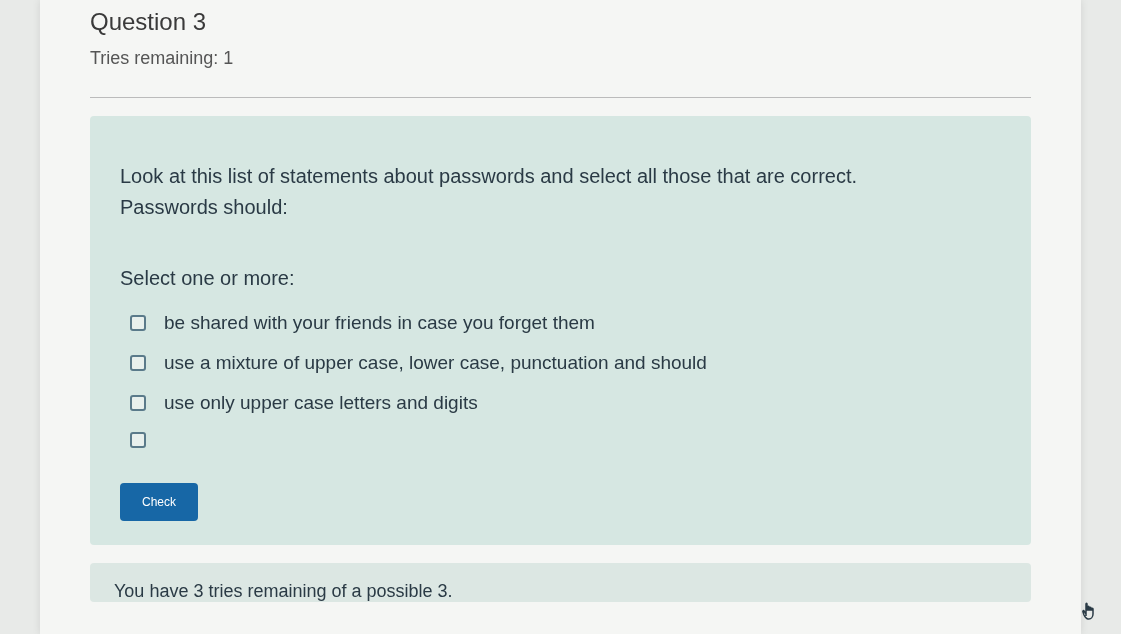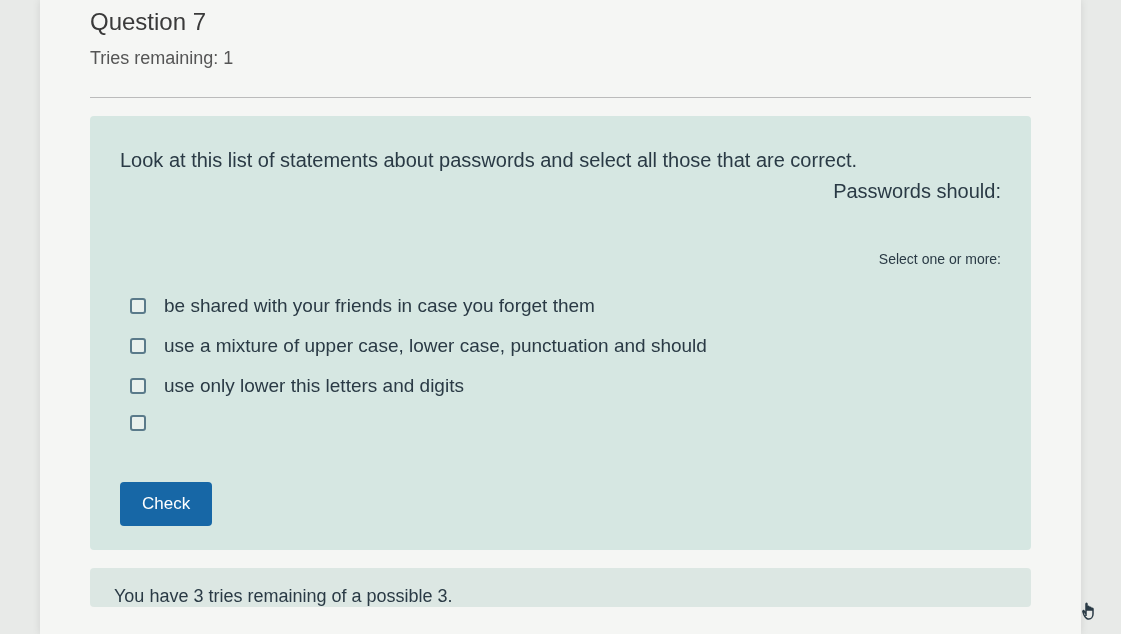--- a/index.html
+++ b/index.html
@@ -38,40 +38,38 @@
       margin-bottom: 28px;
     }
     .divider {
       border: none;
       border-top: 1px solid #bbb;
       margin-bottom: 18px;
     }
     .question-box {
       background: #d6e7e2;
       border-radius: 4px;
-      padding: 28px 30px 24px 30px;
+      padding: 44px 30px 24px 30px;
       color: #2a3a45;
     }
     .prompt-line {
       font-size: 20px;
       color: #2a3a45;
       line-height: 1.6;
     }
     .prompt-sub {
       font-size: 20px;
       color: #2a3a45;
       margin-top: 4px;
       margin-bottom: 48px;
-      text-align: right;
     }
     .select-instruction {
-      font-size: 14px;
+      font-size: 20px;
       color: #2a3a45;
-      margin-bottom: 28px;
-      text-align: right;
+      margin-bottom: 22px;
     }
     .option-list {
       list-style: none;
       margin-left: 10px;
     }
     .option-item {
       display: flex;
       align-items: center;
       margin-bottom: 18px;
     }
@@ -89,22 +87,22 @@
       font-size: 19px;
       color: #2a3a45;
       cursor: pointer;
     }
     .check-button {
       background: #1767a6;
       color: #fff;
       border: none;
       border-radius: 4px;
       padding: 12px 22px;
-      font-size: 17px;
-      margin-top: 33px;
+      font-size: 12px;
+      margin-top: 17px;
       cursor: pointer;
     }
     .feedback-box {
       background: #dce7e3;
       border-radius: 4px;
       padding: 18px 24px 0 24px;
       margin-top: 18px;
       color: #2a3a45;
       font-size: 18px;
     }
@@ -116,21 +114,21 @@
       color: #2a3a45;
       pointer-events: none;
     }
   </style>
 </head>
 <body>
 
 <div class="page-wrapper">
 
   <div class="question-header">
-    <h2 class="question-title">Question 7</h2>
+    <h2 class="question-title">Question 3</h2>
     <div class="tries-remaining">Tries remaining: 1</div>
   </div>
 
   <hr class="divider">
 
   <div class="question-box">
     <div class="prompt-line">Look at this list of statements about passwords and select all those that are correct.</div>
     <div class="prompt-sub">Passwords should:</div>
 
     <div class="select-instruction">Select one or more:</div>
@@ -139,21 +137,21 @@
       <li class="option-item">
         <div class="option-checkbox"></div>
         <span class="option-label">be shared with your friends in case you forget them</span>
       </li>
       <li class="option-item">
         <div class="option-checkbox"></div>
         <span class="option-label">use a mixture of upper case, lower case, punctuation and should</span>
       </li>
       <li class="option-item">
         <div class="option-checkbox"></div>
-        <span class="option-label">use only lower this letters and digits</span>
+        <span class="option-label">use only upper case letters and digits</span>
       </li>
       <li class="option-item">
         <div class="option-checkbox"></div>
       </li>
     </ul>
 
     <button class="check-button">Check</button>
   </div>
 
   <div class="feedback-box">

